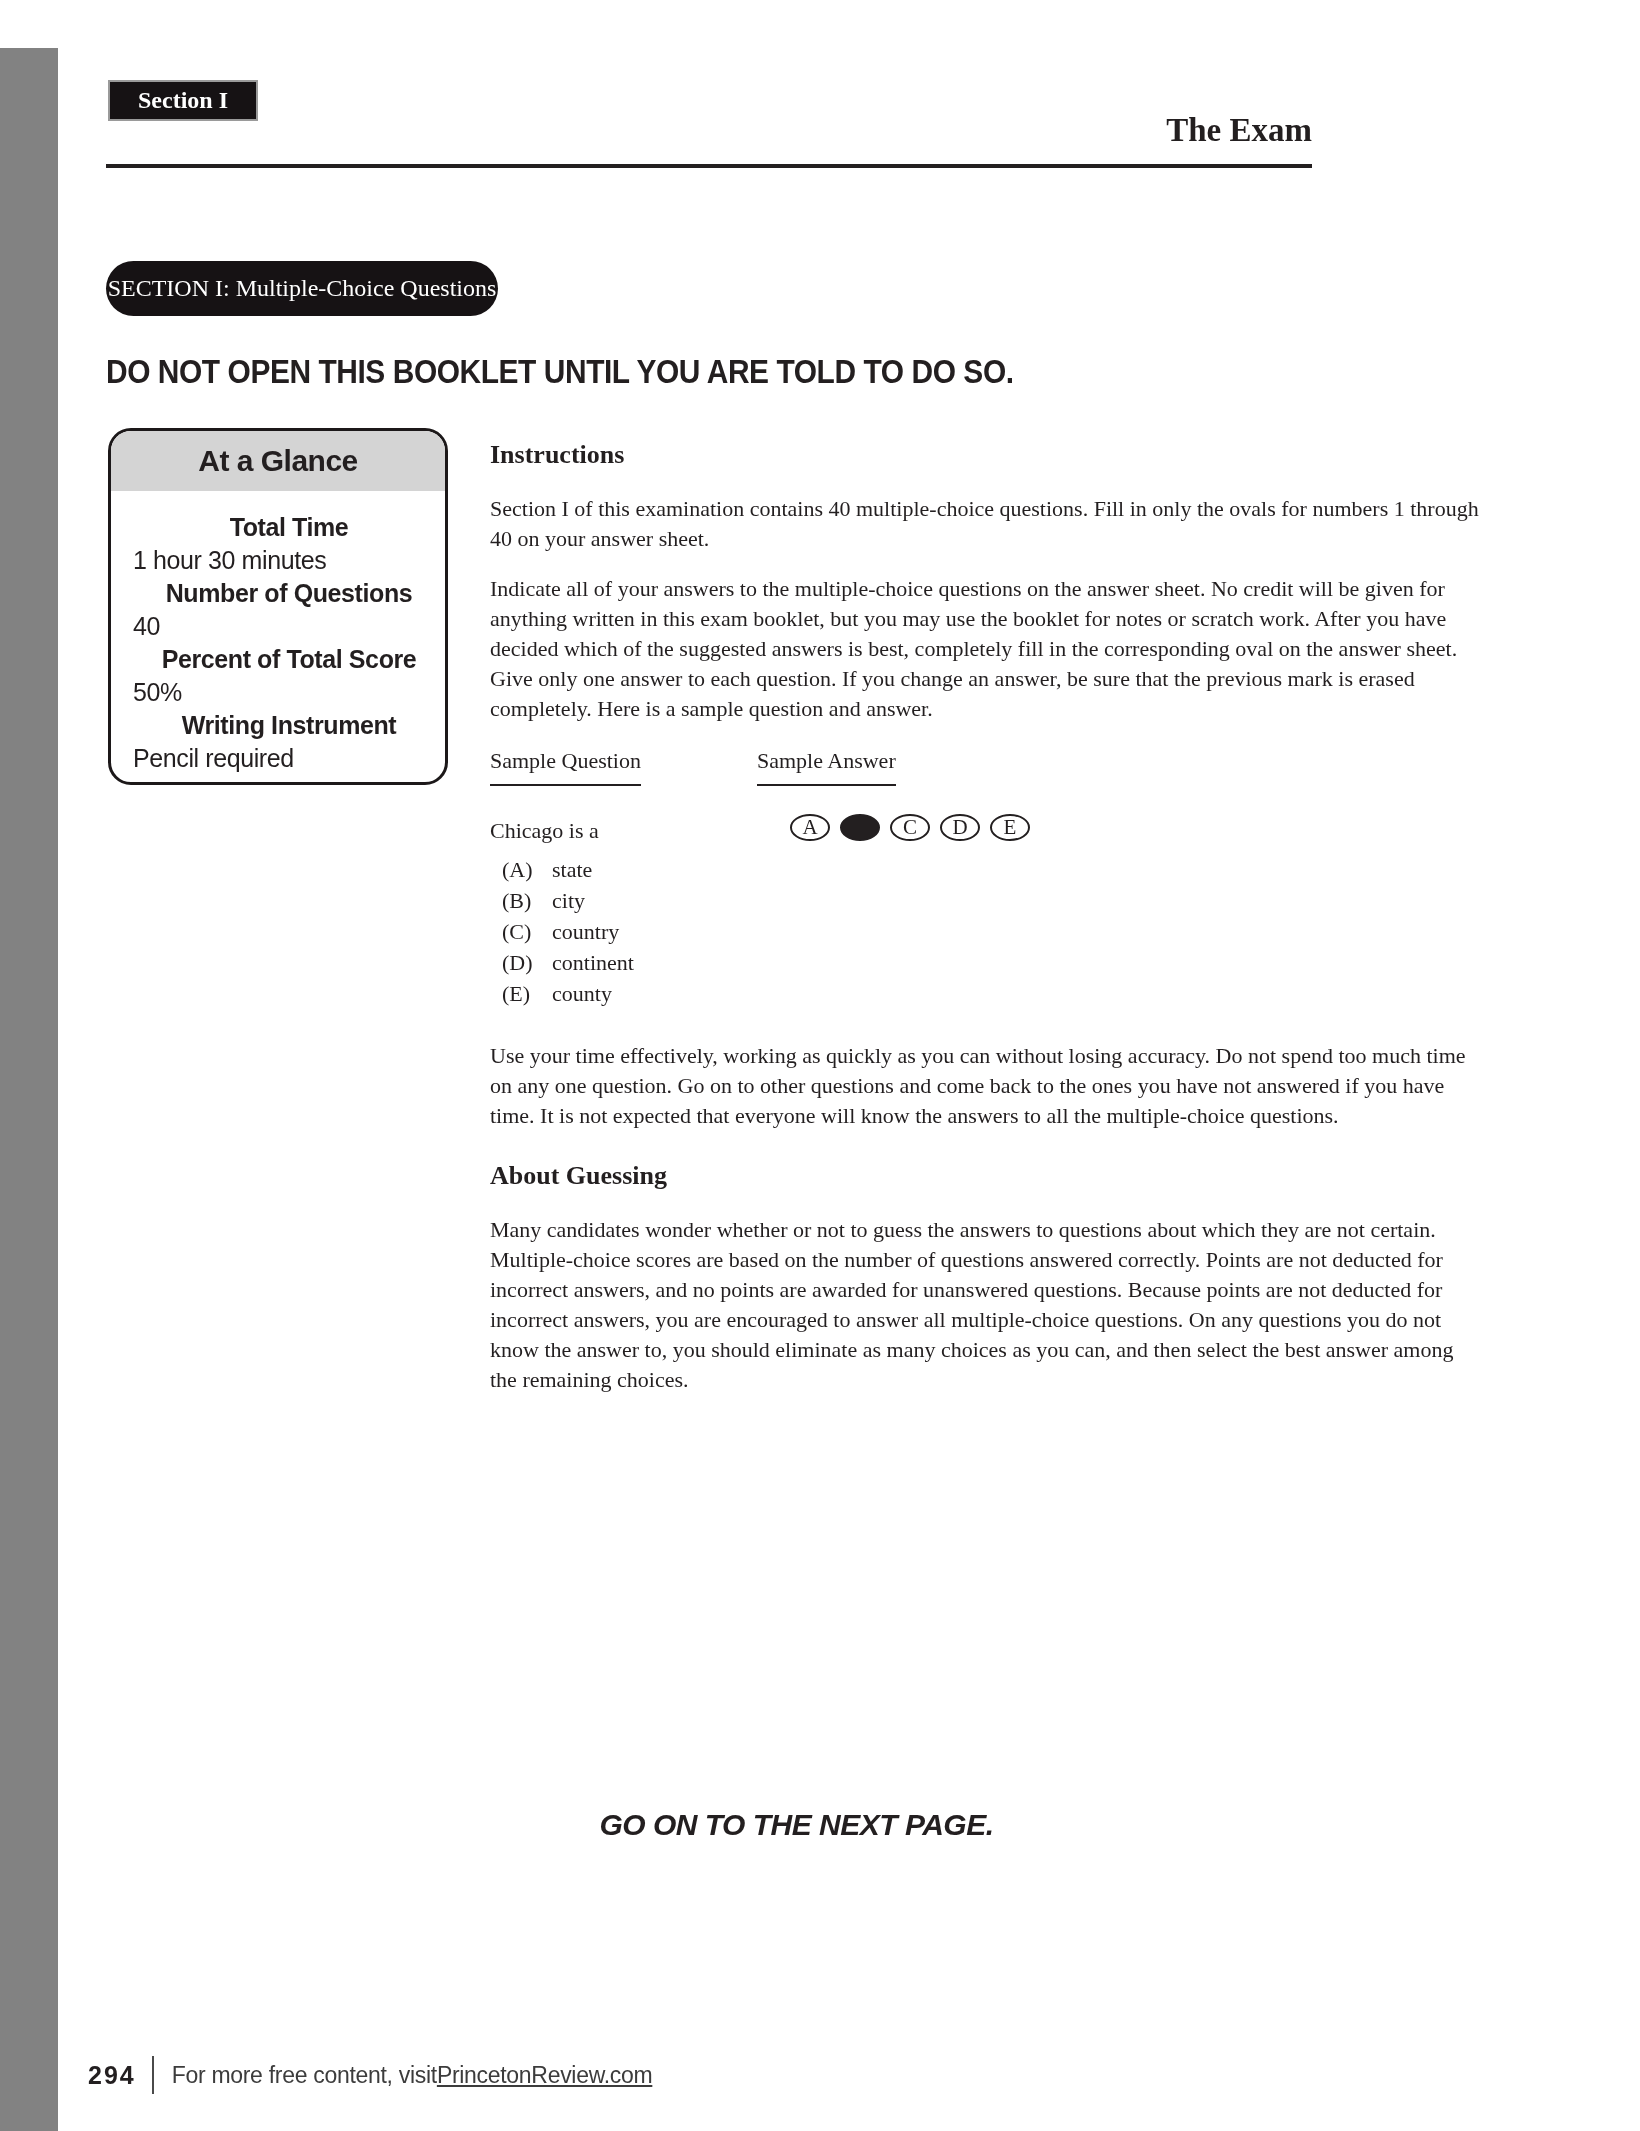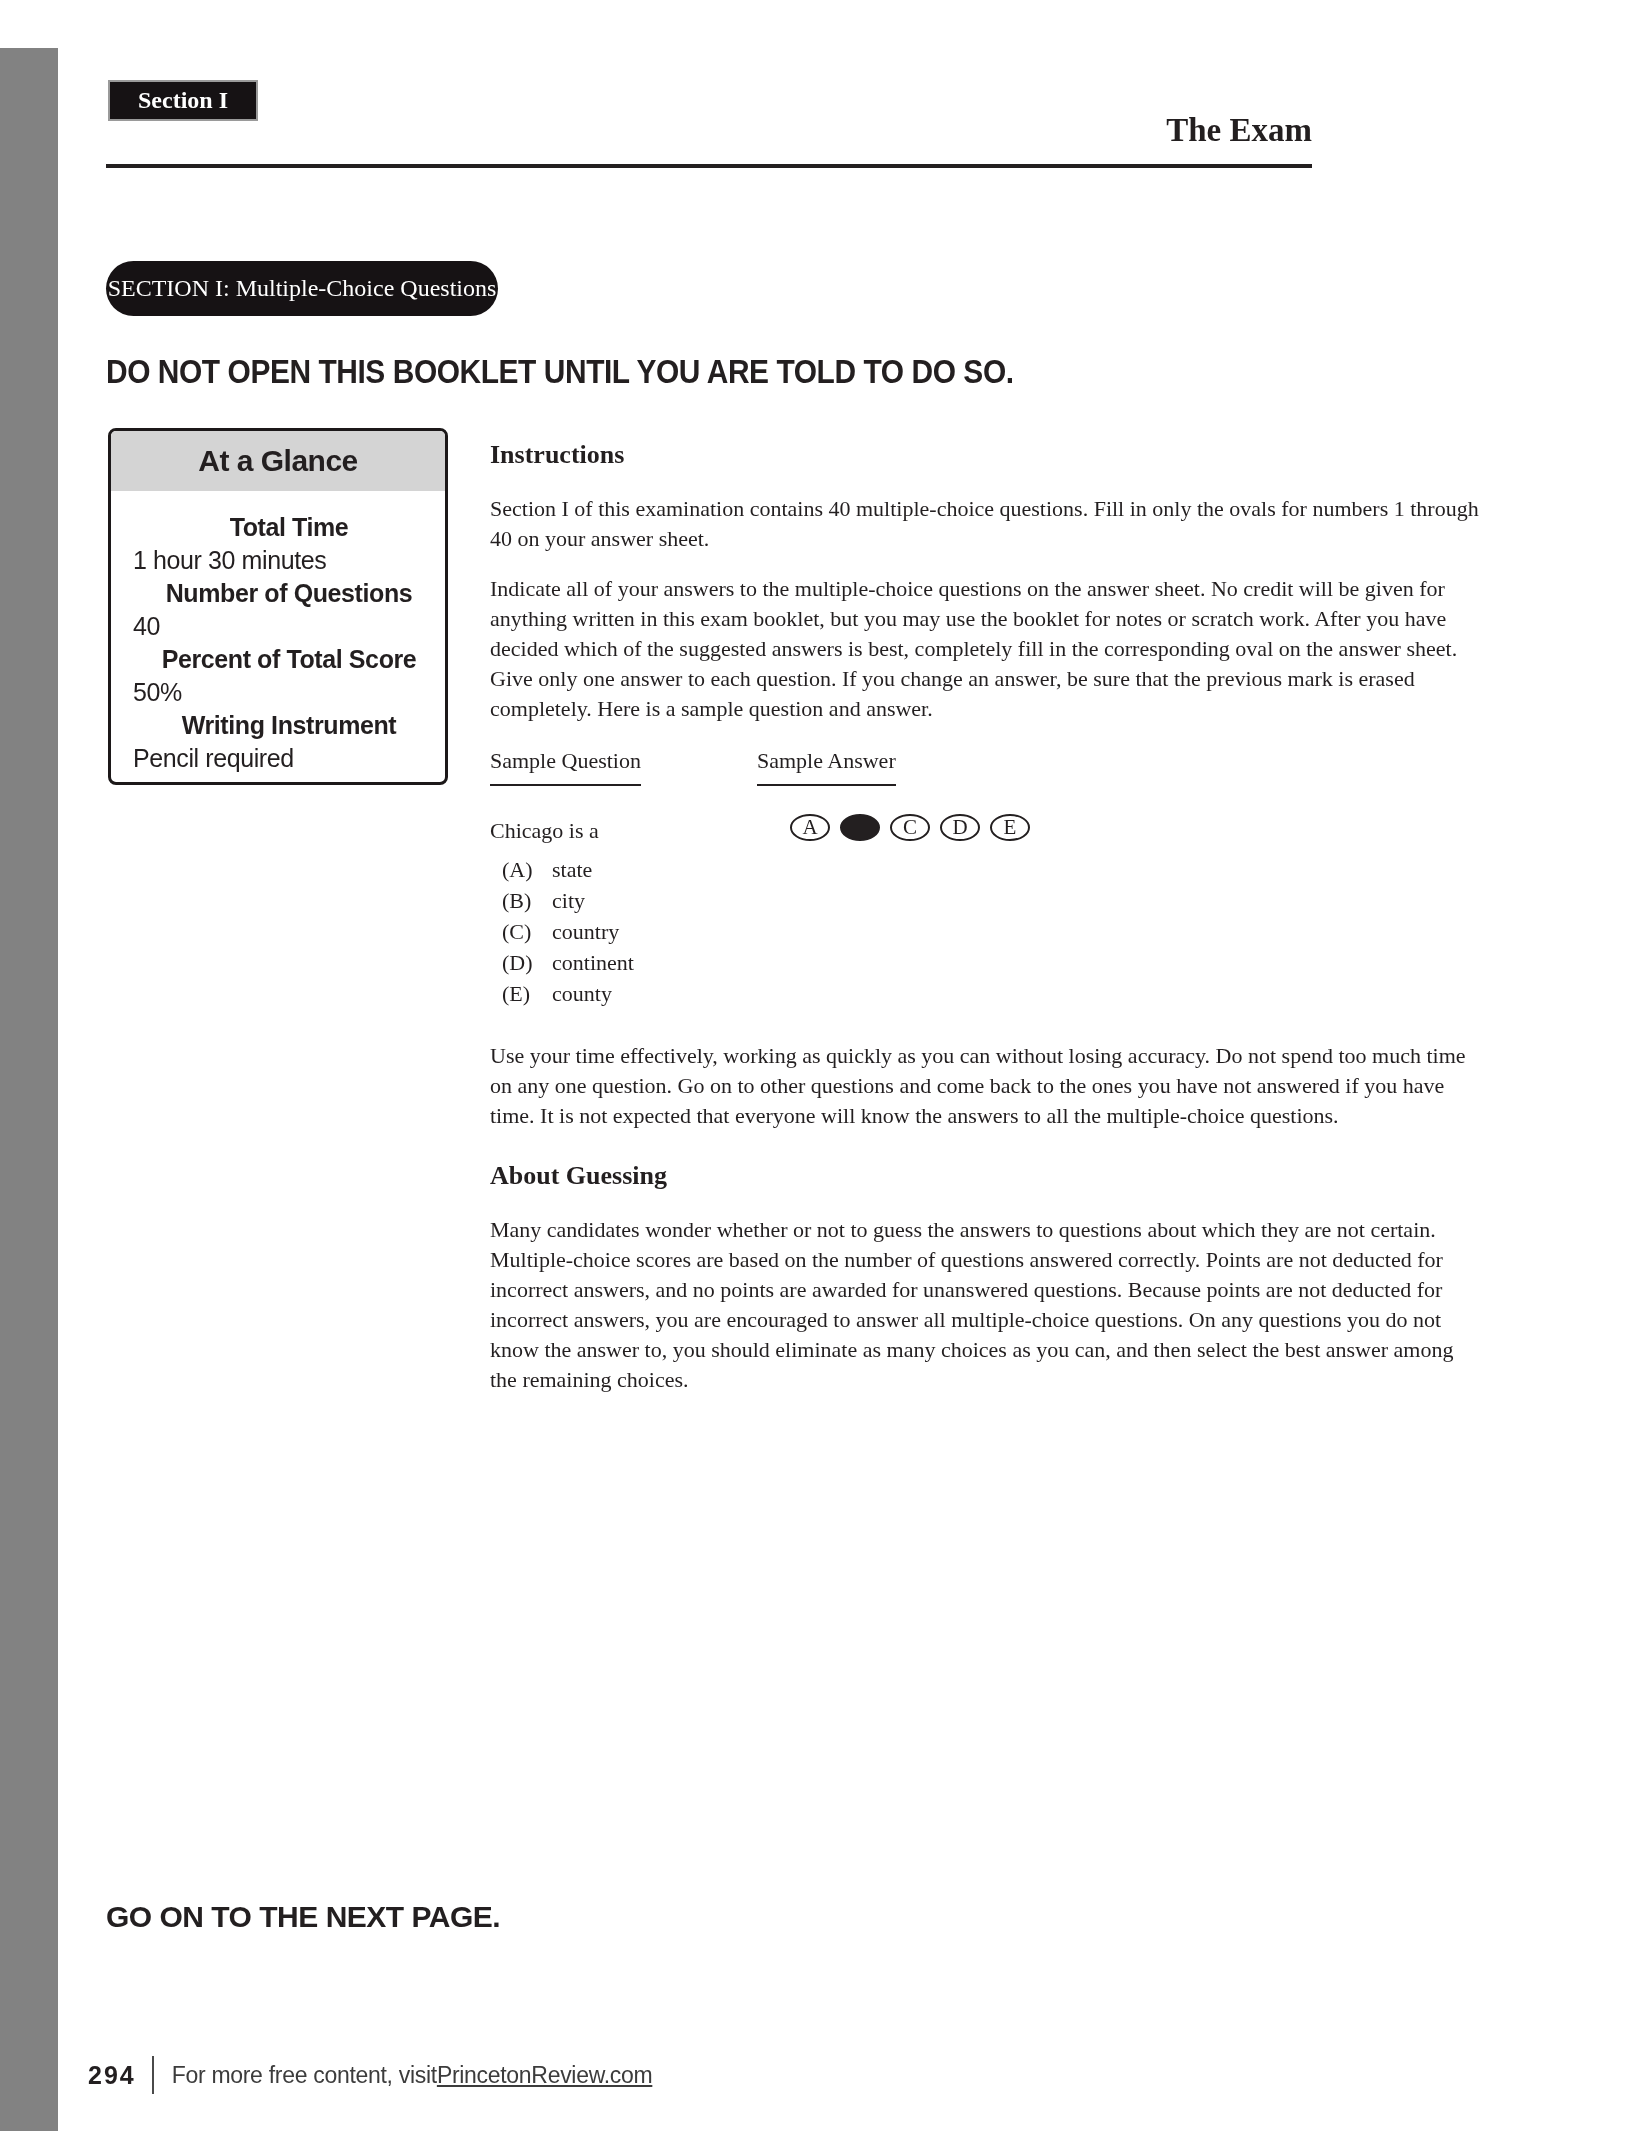--- a/index.html
+++ b/index.html
@@ -73,21 +73,21 @@
     transform: scaleX(0.88);
     transform-origin: left center;
     white-space: nowrap;
   }
   
   .glance-box {
     position: absolute;
     left: 108px; top: 380px;
     width: 340px; height: 357px;
     border: 3px solid #1c1819;
-    border-radius: 8px;
+    border-radius: 23px;
     box-sizing: border-box;
     background: #fff;
     overflow: hidden;
     font-family: "Liberation Sans", sans-serif;
   }
   .glance-header {
     height: 60px;
     background: #d4d4d4;
     display: flex; align-items: center; justify-content: center;
     font-weight: bold;
@@ -144,27 +144,28 @@
   }
   .oval.filled { background: #231f20; color: transparent; }
   .choices { margin-top: 8px; }
   .choice-row { display: flex; padding-left: 12px; line-height: 31px; }
   .choice-label { width: 50px; }
   .para3 { margin-top: 32px !important; }
   .about-heading { margin-top: 30px !important; }
   
   .go-on {
     position: absolute;
-    top: 1852px;
+    top: 1760px;
     left: 106px; width: 1381px;
-    text-align: left;
+    text-align: center;
     font-family: "Liberation Sans", sans-serif;
     font-weight: bold;
     font-size: 30px;
     letter-spacing: -0.5px;
+    font-style: italic;
   }
   .footer {
     position: absolute;
     left: 88px; top: 2008px;
     display: flex;
     align-items: center;
     font-family: "Liberation Sans", sans-serif;
     color: #3c3c3c;
   }
   .page-num {

